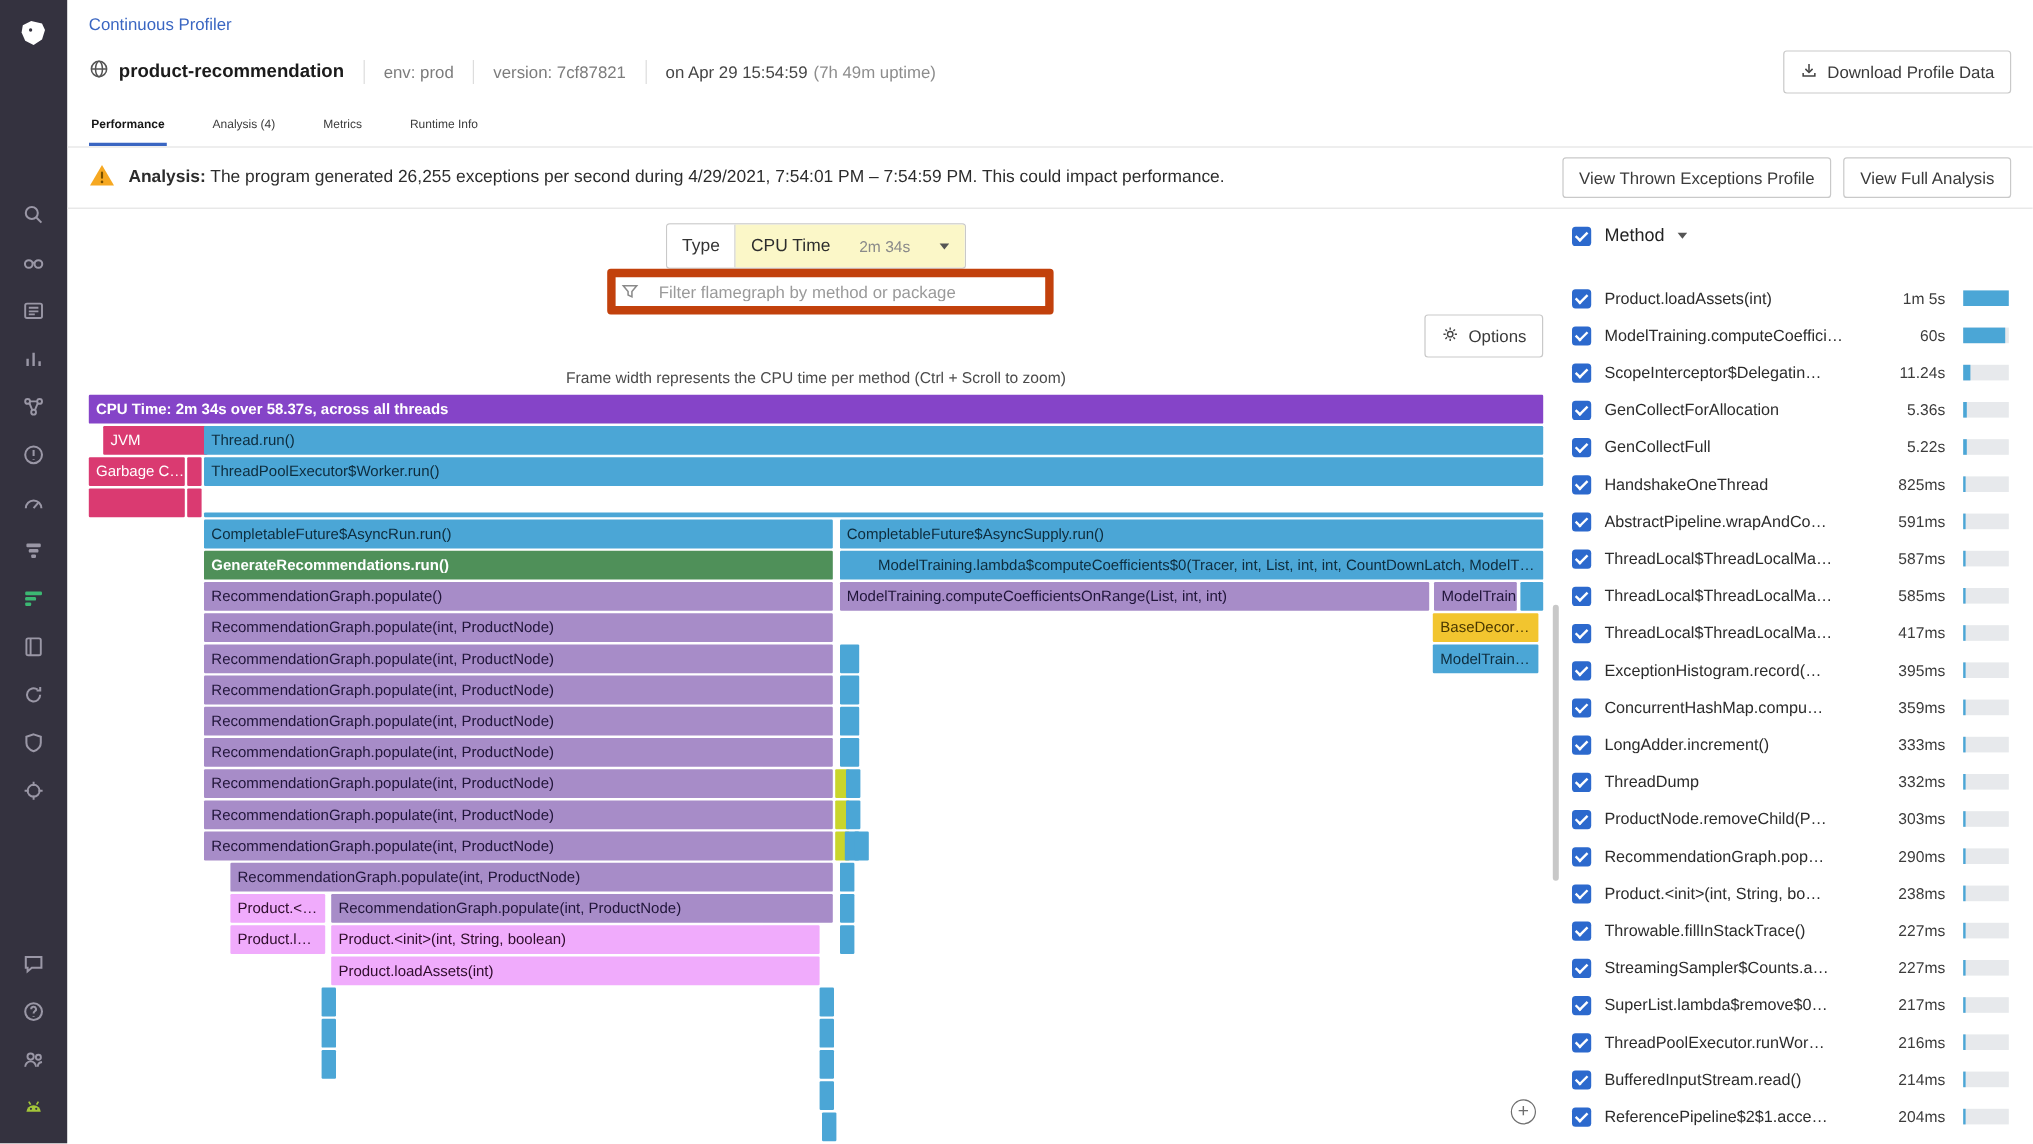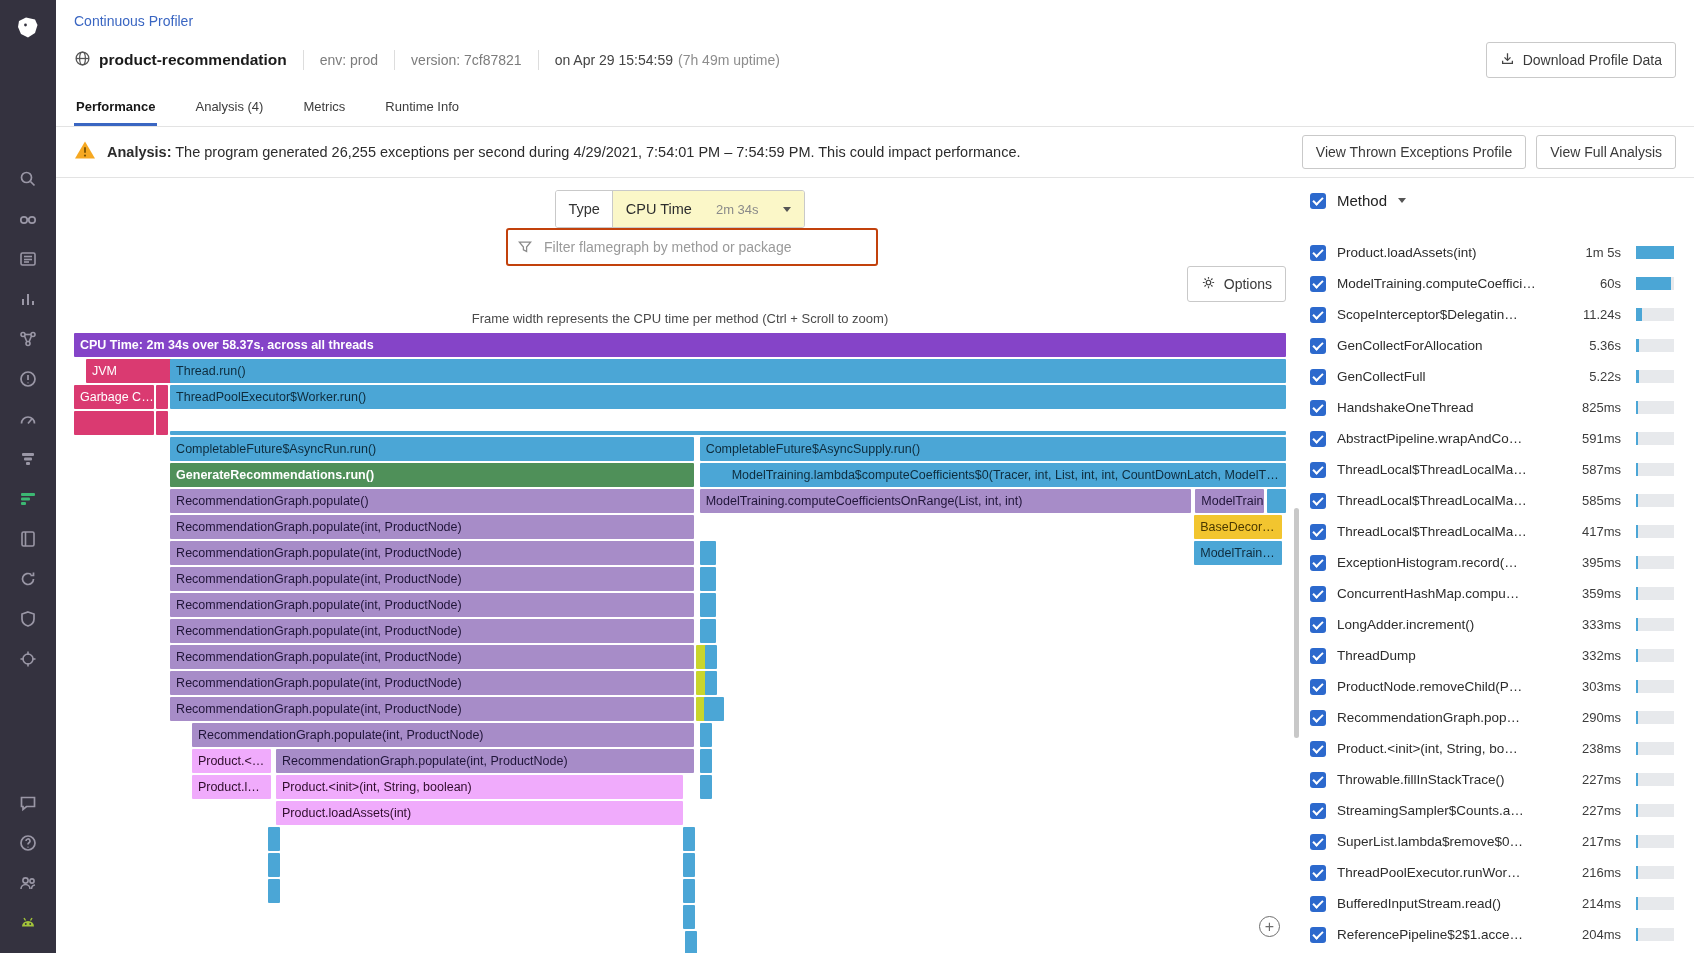--- a/index.html
+++ b/index.html
@@ -29,41 +29,41 @@
   .ts-dark { color:#444; font-size:14px; }
   .ts-light { color:#8d8d8d; font-size:14px; margin-left:5px; }
   .btn {
     display:inline-flex; align-items:center; gap:8px; background:#fff;
     border:1px solid #c9c9c9; border-radius:3px; padding:8px 13px;
     font-size:14px; color:#3a3a3a; cursor:pointer; white-space:nowrap;
   }
   .push-right { margin-left:auto; }
   
   .tabs { display:flex; gap:36px; padding:0 18px; border-bottom:1px solid #e3e3e3; }
-  .tab { padding:9px 2px 12px; font-size:13px; color:#3c3c3c; cursor:pointer; }
+  .tab { padding:9px 2px 12px; font-size:10px; color:#3c3c3c; cursor:pointer; }
   .tab.active { color:#161616; font-weight:bold; box-shadow:inset 0 -3px 0 #3a66c2; }
   
   .banner { display:flex; align-items:center; padding:8px 18px; border-bottom:1px solid #e3e3e3; }
   .banner-body { margin-left:11px; font-size:14.5px; color:#2c2c2c; }
   .banner-label { font-weight:bold; }
   .banner-actions { margin-left:auto; display:flex; gap:10px; }
   
   .content { flex:1; display:flex; min-height:0; }
   .flame-section { flex:1; min-width:0; padding:12px 16px 0 18px; position:relative; }
   .controls { display:flex; align-items:center;flex-direction:column; }
   .type-select { display:flex; border:1px solid #c9c9c9; border-radius:3px; overflow:hidden; height:38px; cursor:pointer; }
   .type-label { display:flex; align-items:center; padding:0 12px; background:#fff; border-right:1px solid #c9c9c9; font-size:14.5px; color:#333; }
   .type-value { display:flex; align-items:center; background:#fbf7c8; padding:0 13px; gap:24px; }
   .type-name { font-size:14.5px; color:#2d2d2d; }
   .type-duration { font-size:13px; color:#8a8a8a; }
   .caret { width:0; height:0; border-left:4.5px solid transparent; border-right:4.5px solid transparent; border-top:5.5px solid #555; }
   .filter-wrap { position:relative; margin-left:24px; width:372px; }
   .filter-wrap svg { position:absolute; left:11px; top:11px; }
   .filter-input {
-    width:100%; height:38px; border:2px solid #c2410c; border-radius:3px;
+    width:100%; height:38px; border:7px solid #c2410c; border-radius:3px;
     padding:0 10px 0 36px; font-size:14px; color:#be185d; outline:none;
     font-family:"Liberation Sans", sans-serif;
   }
   .filter-input::placeholder { color:#9a9a9a; }
   .caption { text-align:center; font-size:13px; color:#4b4b4b; margin:9px 0 7px; }
   
   .flame { position:relative; }
   .flame-row { position:relative; height:24px; margin-bottom:2px; }
   .frame {
     position:absolute; top:0; bottom:0; border-radius:1px; cursor:pointer;

